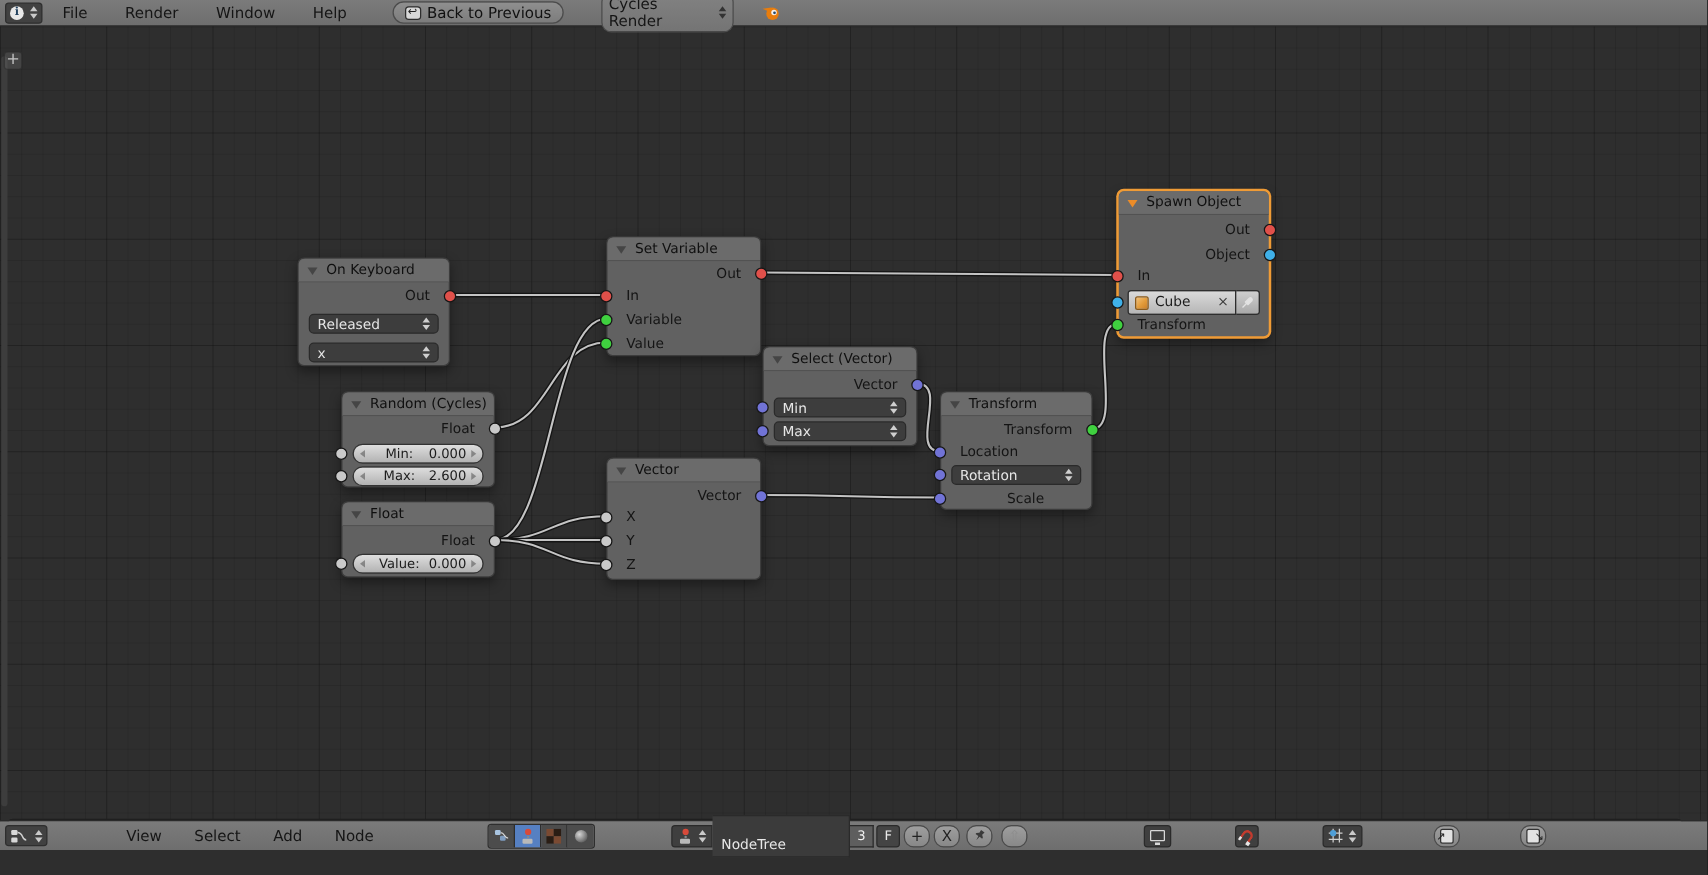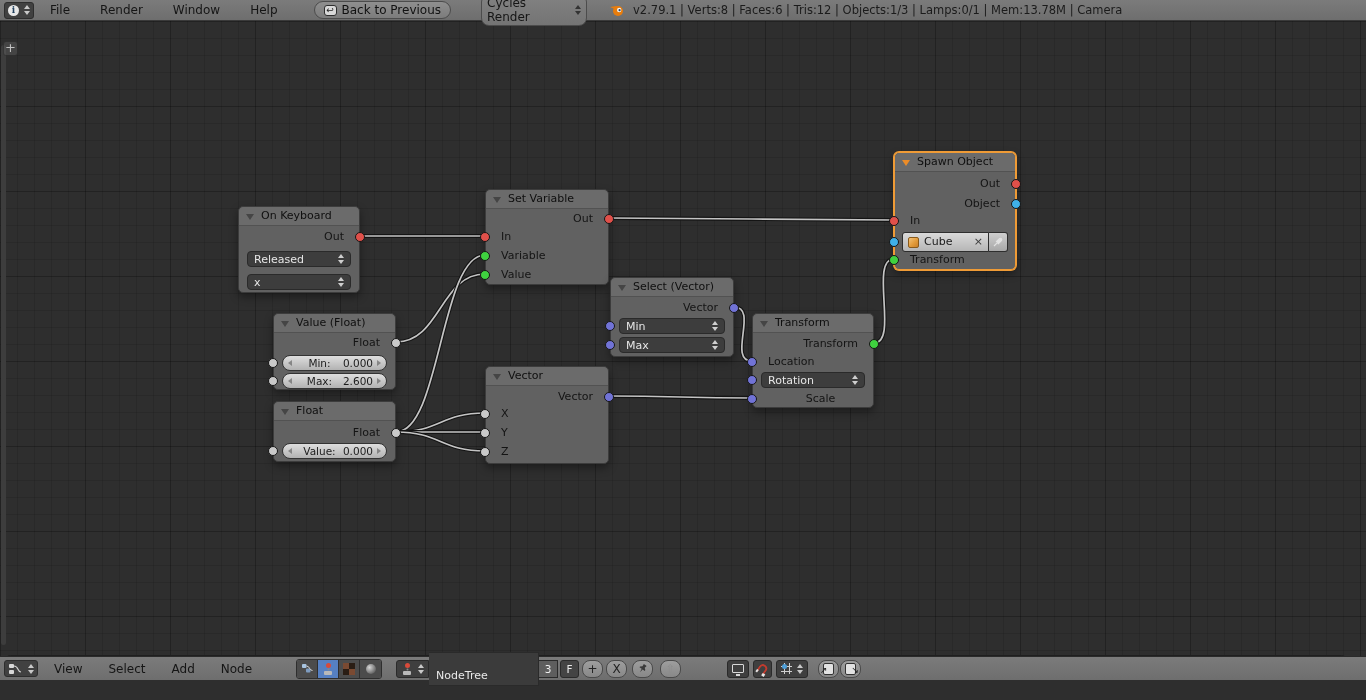--- a/index.html
+++ b/index.html
@@ -9,21 +9,21 @@
     background:#2e2e2e; font-family:"DejaVu Sans", sans-serif;
     -webkit-font-smoothing: antialiased;
   }
 
   
   .bar {
     position:absolute; left:0; right:0; display:flex; align-items:center;
     background:linear-gradient(#7b7b7b,#6e6e6e); color:#151515; font-size:12px;
   }
   .topbar { top:0; height:21px; border-bottom:1px solid #3a3a3a; z-index:30; }
-  .botbar { top:656px; height:24px; border-top:1px solid #2a2a2a; z-index:30; }
+  .botbar { top:656px; height:24px; border-top:1px solid #2a2a2a; z-index:30;gap:47px; }
 
   .ed-select {
     margin-left:4px; height:17px; display:flex; align-items:center; gap:2px;
     background:#414141; border:1px solid #2e2e2e; border-radius:3px; padding:0 3px; cursor:pointer;
   }
   .info-icon {
     width:11px; height:11px; border-radius:50%; background:#e8e8e8; color:#23425f;
     font-size:9px; line-height:11px; text-align:center; font-weight:bold; font-family:"DejaVu Serif",serif;
   }
   .stepper { display:inline-flex; flex-direction:column; gap:2px; margin-left:3px; }
@@ -227,21 +227,20 @@
         </span>
     </div>
     <span class="blender-logo">
       <svg width="15" height="13" viewBox="0 0 15 13">
         <circle cx="9" cy="7" r="5" fill="#e87d0d"></circle>
         <circle cx="10.2" cy="6" r="2.2" fill="#f7f3ee"></circle>
         <circle cx="10.6" cy="6.2" r="1.1" fill="#264a6e"></circle>
         <path d="M1 3 L8 2 L5.5 5 Z" fill="#e87d0d"></path>
       </svg>
     </span>
-    <span class="stats">v2.79.1 | Verts:8 | Faces:6 | Tris:12 | Objects:1/3 | Lamps:0/1 | Mem:13.78M | Camera</span>
   </header>
 
   <div class="canvas">
     <svg id="wires" width="1366" height="655">
         <path d="M 360 215 C 422.5 215, 422.5 215, 485 215" fill="none" stroke="#141414" stroke-width="3.8"></path>
         <path d="M 360 215 C 422.5 215, 422.5 215, 485 215" fill="none" stroke="#c4c4c4" stroke-width="1.7"></path>
         <path d="M 609 197 C 679 197, 824 199, 894 199" fill="none" stroke="#141414" stroke-width="3.8"></path>
         <path d="M 609 197 C 679 197, 824 199, 894 199" fill="none" stroke="#c4c4c4" stroke-width="1.7"></path>
         <path d="M 396 321 C 440.5 321, 440.5 253, 485 253" fill="none" stroke="#141414" stroke-width="3.8"></path>
         <path d="M 396 321 C 440.5 321, 440.5 253, 485 253" fill="none" stroke="#c4c4c4" stroke-width="1.7"></path>
@@ -284,21 +283,21 @@
           </div>
         </div>
         <div class="node" style="left: 485px; top: 168px; width: 124px; height: 96px;">
           <div class="node-header"><span class="tri"></span><span class="node-title">Set Variable</span></div>
           <div class="row out" style="top: 20px;"><span class="lbl">Out</span><span class="socket right" style="background: rgb(224, 80, 74);"></span></div>
           <div class="row in" style="top: 38px;"><span class="socket left" style="background: rgb(224, 80, 74);"></span><span class="lbl">In</span></div>
           <div class="row in" style="top: 57px;"><span class="socket left" style="background: rgb(63, 209, 63);"></span><span class="lbl">Variable</span></div>
           <div class="row in" style="top: 76px;"><span class="socket left" style="background: rgb(63, 209, 63);"></span><span class="lbl">Value</span></div>
         </div>
         <div class="node" style="left: 273px; top: 292px; width: 123px; height: 77px;">
-          <div class="node-header"><span class="tri"></span><span class="node-title">Value (Float)</span></div>
+          <div class="node-header"><span class="tri"></span><span class="node-title">Random (Cycles)</span></div>
           <div class="row out" style="top: 20px;"><span class="lbl">Float</span><span class="socket right" style="background: rgb(201, 201, 201);"></span></div>
           <div class="row" style="top: 40px;">
             <span class="socket left" style="background: rgb(201, 201, 201);"></span>
             <div class="slider">
               <span class="sl-arr l"></span>
               <span class="lab">Min:</span>
               <span class="val">0.000</span>
               <span class="sl-arr r"></span>
             </div>
           </div>

